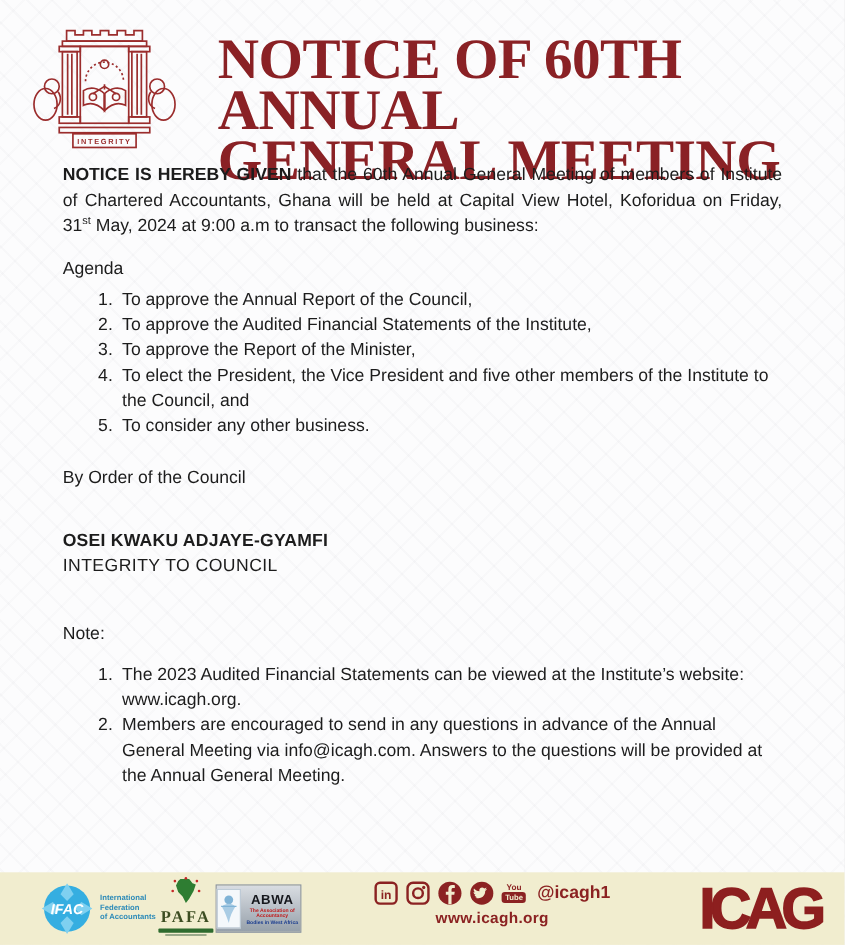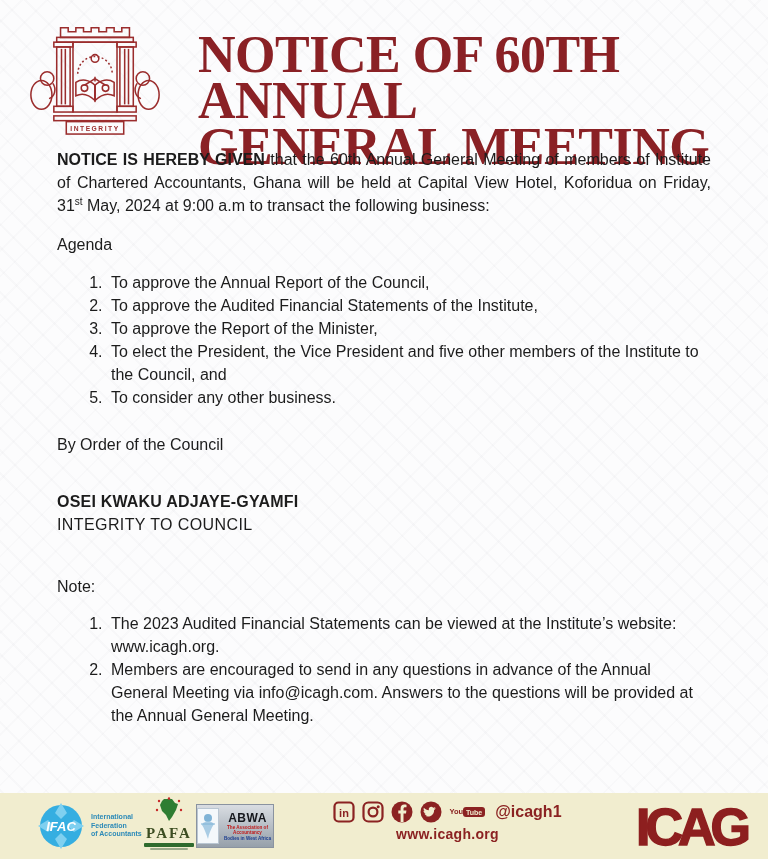--- a/index.html
+++ b/index.html
@@ -22,21 +22,21 @@
            font-family:"Liberation Serif", serif; font-weight:700;
            font-size:52px; line-height:46px; letter-spacing:-0.5px;
            color:#8a2125; }
   
   .body-col { position:absolute; left:57px; right:57px; top:148px;
               font-size:16px; line-height:23px; font-weight:500; }
   .intro { text-align:justify; }
   .intro .b { font-weight:800; }
   sup { font-size:10px; vertical-align:super; line-height:0; }
   .agenda-heading { margin-top:16px; }
-  ol.num-list { margin-top:15px; padding-left:50px; }
+  ol.num-list { margin-top:5px; padding-left:50px; }
   ol.num-list li { padding-left:4px; }
   .by-order { margin-top:24px; }
   .sig-name { margin-top:34px; font-weight:700; letter-spacing:0.2px; }
   .sig-role { letter-spacing:0.4px; }
   .dated { margin-top:33px; }
   .note-heading { margin-top:39px; }
   ol.note-list { margin-top:14px; padding-left:50px; }
   ol.note-list li { padding-left:4px; }
   
   .footer { position:absolute; left:0; right:0; bottom:0; height:66px;
@@ -53,21 +53,21 @@
           display:flex; align-items:center; padding:0; gap:3px; }
   .abwa-emblem { width:22px; height:36px; background:#f4f8fb; border:1px solid #b9c6d2;
                  display:flex; align-items:center; justify-content:center; }
   .abwa-txt { flex:1; text-align:center; }
   .abwa-word { font-size:12px; font-weight:800; color:#15171c; letter-spacing:0.5px; }
   .abwa-sub1 { font-size:4.6px; color:#c01818; font-weight:700; line-height:5.5px; }
   .abwa-sub2 { font-size:4.6px; color:#1a3c8f; font-weight:700; line-height:5.5px; }
   .social { position:absolute; left:330px; top:8px; width:235px; text-align:center; }
   .social-row { display:flex; align-items:center; justify-content:center; gap:7px; }
   .handle { font-size:16px; font-weight:800; color:#8b2222; margin-left:3px; }
-  .yt { display:flex; flex-direction:row; align-items:center; line-height:1; }
+  .yt { display:flex; flex-direction:column; align-items:center; line-height:1; }
   .yt-you { font-size:7.5px; font-weight:800; color:#8b2222; }
   .yt-tube { font-size:7px; font-weight:800; color:#f1edcf; background:#8b2222;
              border-radius:3px; padding:1.5px 3px; margin-top:0.5px; }
   .website { margin-top:3px; font-size:14px; font-weight:800; color:#8b2222; letter-spacing:0.3px; }
   .icag-wordmark { position:absolute; right:22px; top:4px;
                    font-size:52px; font-weight:800; letter-spacing:-5px;
                    color:#8d1f1f; -webkit-text-stroke:1.5px #8d1f1f; }
 </style>
 </head>
 <body>

